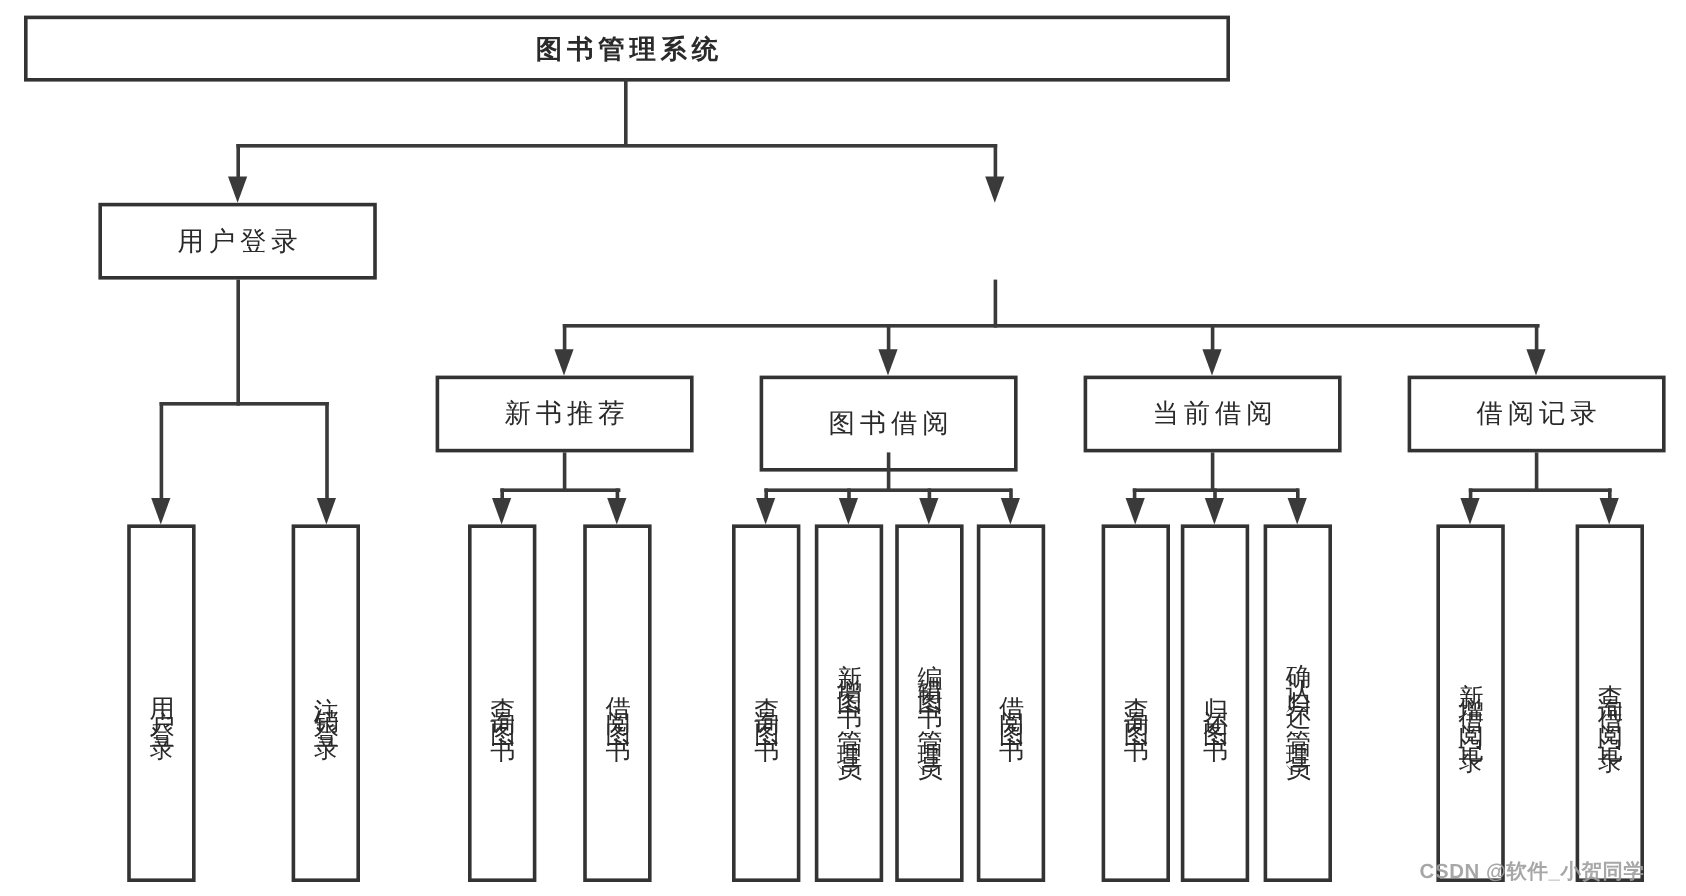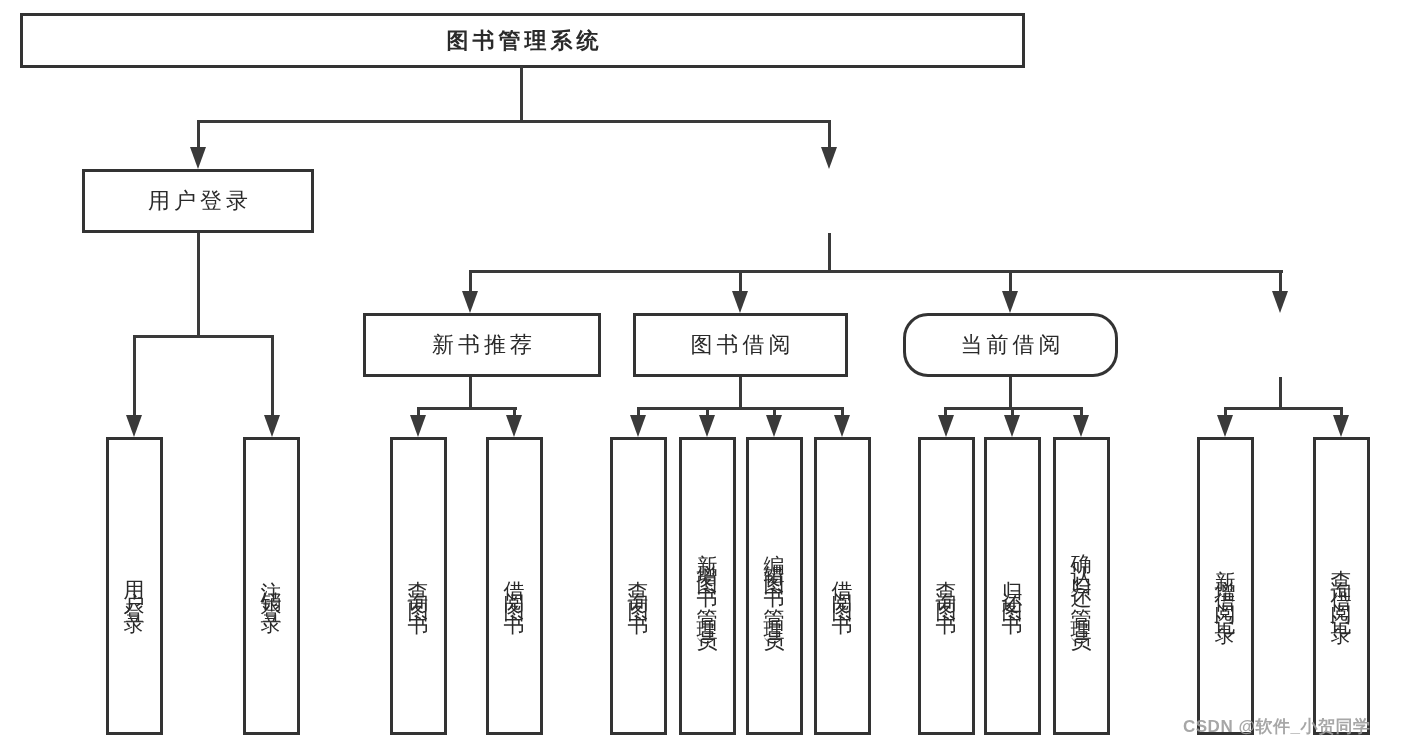--- a/index.html
+++ b/index.html
@@ -36,28 +36,31 @@
 <div class="canvas">
 
   <div class="node" style="left:20px;top:13px;width:1005px;height:55px;font-weight:bold;">
     <span class="h-label">图书管理系统</span>
   </div>
 
   <div class="node" style="left:82px;top:169px;width:232px;height:64px;">
     <span class="h-label">用户登录</span>
   </div>
 
-  <div class="node" style="left:363px;top:313px;width:238px;height:64px;">
+  <div class="node" style="left:363px;top:313px;width:215px;height:64px;">
     <span class="h-label">新书推荐</span>
   </div>
-  <div class="node" style="left:633px;top:313px;width:215px;height:64px;">
+  <div class="node" style="left:633px;top:313px;width:215px;height:80px;">
     <span class="h-label">图书借阅</span>
   </div>
-  <div class="node" style="left:903px;top:313px;width:215px;height:64px;border-radius:25px;">
+  <div class="node" style="left:903px;top:313px;width:215px;height:64px;">
     <span class="h-label">当前借阅</span>
+  </div>
+  <div class="node" style="left:1173px;top:313px;width:215px;height:64px;">
+    <span class="h-label">借阅记录</span>
   </div>
 
   <div class="node" style="left:106px;top:437px;width:57px;height:298px;">
     <span class="vtext">用户登录</span>
   </div>
   <div class="node" style="left:243px;top:437px;width:57px;height:298px;">
     <span class="vtext">注销登录</span>
   </div>
 
   <div class="node" style="left:390px;top:437px;width:57px;height:298px;">

